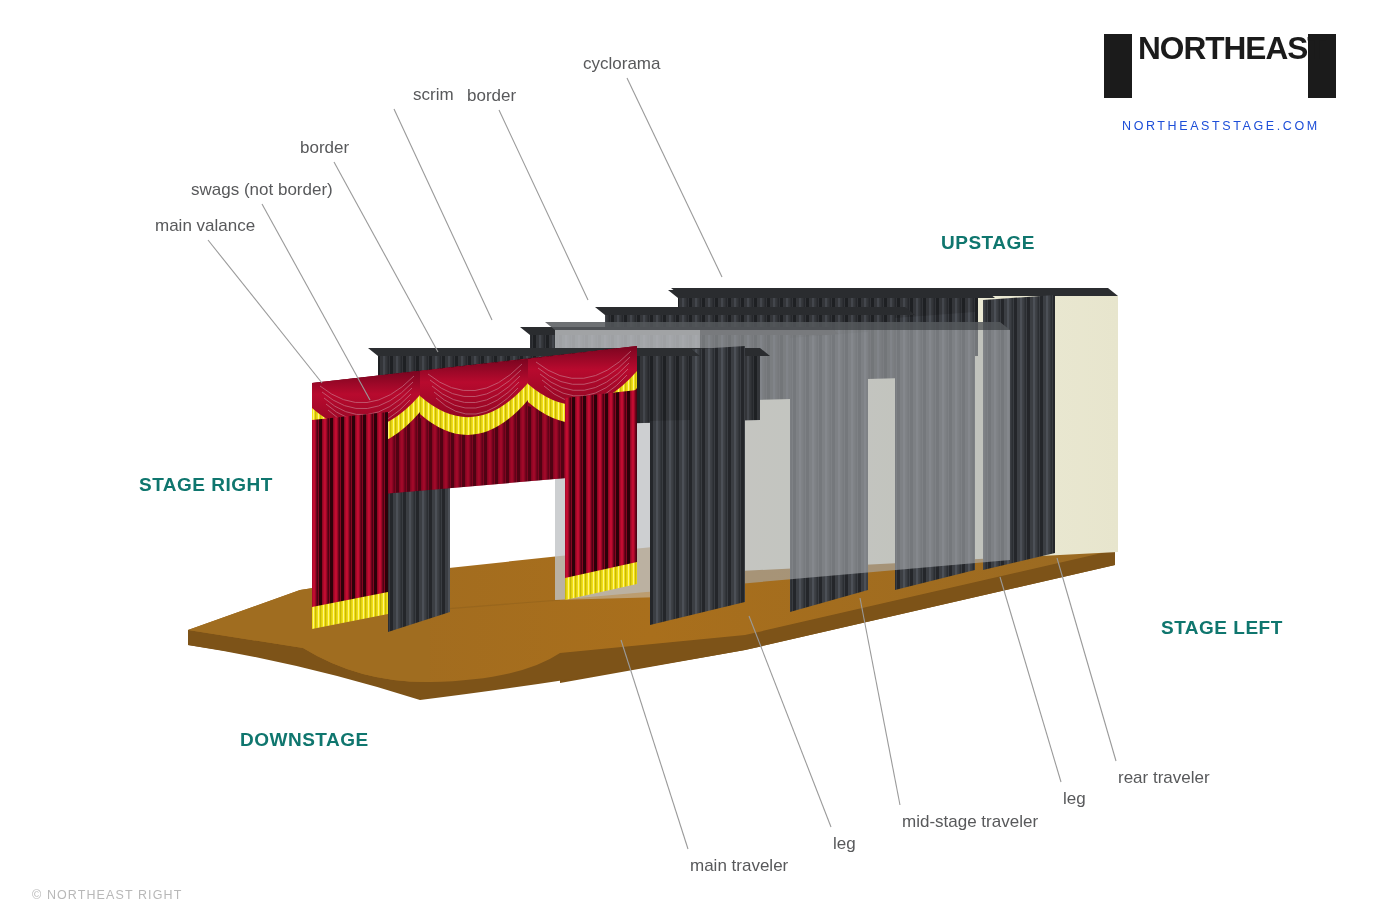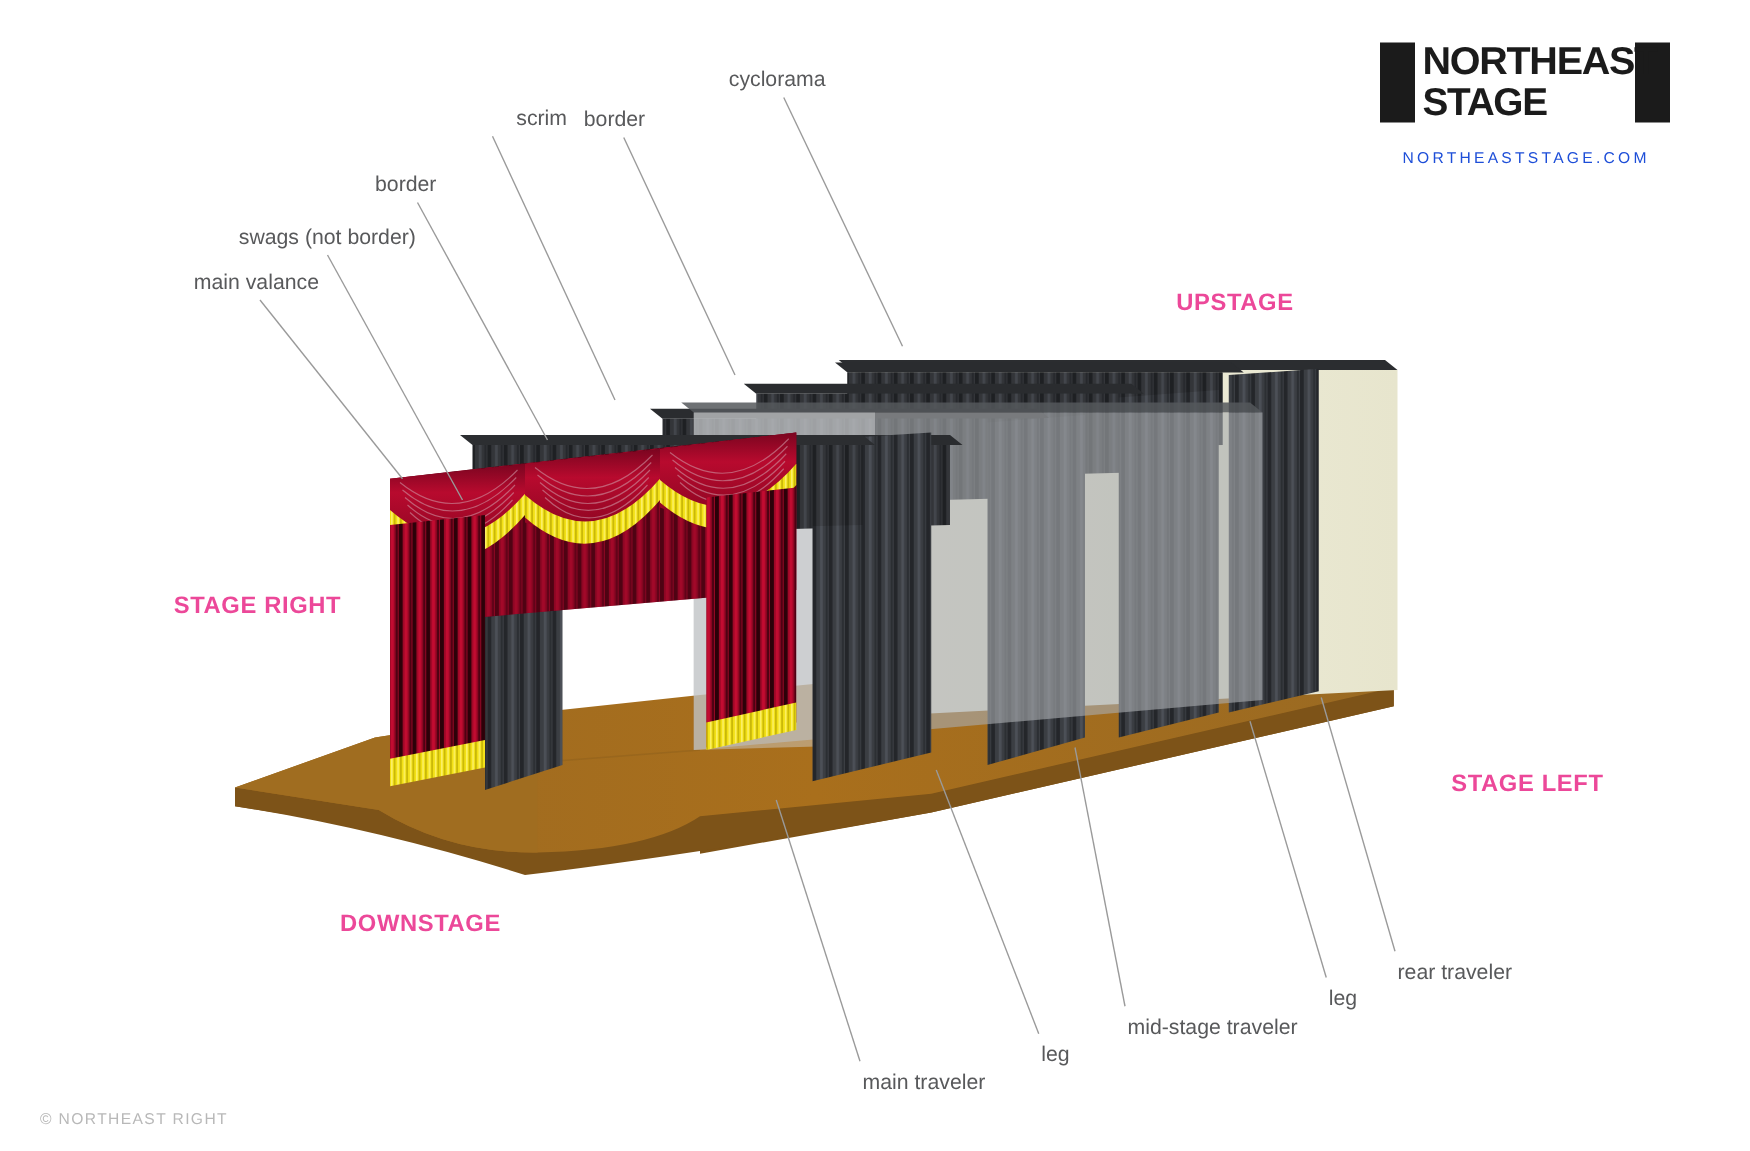--- a/index.html
+++ b/index.html
@@ -6,21 +6,21 @@
   body{
     width:1400px;height:921px;
     background:#ffffff;
     font-family:"Liberation Sans", sans-serif;
     overflow:hidden;
     position:relative;
   }
   #stage-diagram{position:absolute;left:0;top:0;width:1400px;height:921px;}
 
   .lbl{position:absolute;color:#58595b;font-size:17px;font-family:"Liberation Sans",sans-serif;white-space:nowrap;}
-  .lbl-bold{position:absolute;color:#ec4899;font-size:19px;font-weight:bold;letter-spacing:.5px;white-space:nowrap;font-family:"Liberation Sans",sans-serif;}
+  .lbl-bold{position:absolute;color:#0f766e;font-size:19px;font-weight:bold;letter-spacing:.5px;white-space:nowrap;font-family:"Liberation Sans",sans-serif;}
 
   
   #logo-block{position:absolute;left:1104px;top:34px;width:232px;height:64px;}
   .logo-bar{position:absolute;top:0;width:28px;height:64px;background:#1b1b1b;}
   .logo-bar.left{left:0;}
   .logo-bar.right{right:0;}
   .logo-words{position:absolute;left:34px;top:-2px;width:164px;color:#1b1b1b;
      font-family:Liberation Sans, sans-serif;font-weight:bold;font-style:normal;
      line-height:33px;letter-spacing:-1px;}
   .logo-l1{font-size:31px;transform:scaleX(1.02);transform-origin:left center;}
@@ -218,25 +218,24 @@
     <div class="lbl" style="left: 467px; top: 86px;">border</div>
     <div class="lbl" style="left: 583px; top: 54px;">cyclorama</div>
     <div class="lbl" style="left: 690px; top: 856px;">main traveler</div>
     <div class="lbl" style="left: 833px; top: 834px;">leg</div>
     <div class="lbl" style="left: 902px; top: 812px;">mid-stage traveler</div>
     <div class="lbl" style="left: 1063px; top: 789px;">leg</div>
     <div class="lbl" style="left: 1118px; top: 768px;">rear traveler</div>
     <div class="lbl-bold" style="left: 941px; top: 232px;">UPSTAGE</div>
     <div class="lbl-bold" style="left: 1161px; top: 617px;">STAGE LEFT</div>
     <div class="lbl-bold" style="left: 139px; top: 474px;">STAGE RIGHT</div>
-    <div class="lbl-bold" style="left: 240px; top: 729px; margin-left: 32px;">DOWNSTAGE</div>
+    <div class="lbl-bold" style="left: 240px; top: 729px;">DOWNSTAGE</div>
   </div>
 
 <div id="logo-block">
   <div class="logo-bar left"></div>
   <div class="logo-bar right"></div>
   <div class="logo-words">
     <div class="logo-l1">NORTHEAST</div>
-    <div class="logo-l2">STAGE</div>
   </div>
 </div>
 <div id="logo-url">NORTHEASTSTAGE.COM</div>
 <div id="copyright">© NORTHEAST RIGHT</div>
 
 </body></html>

